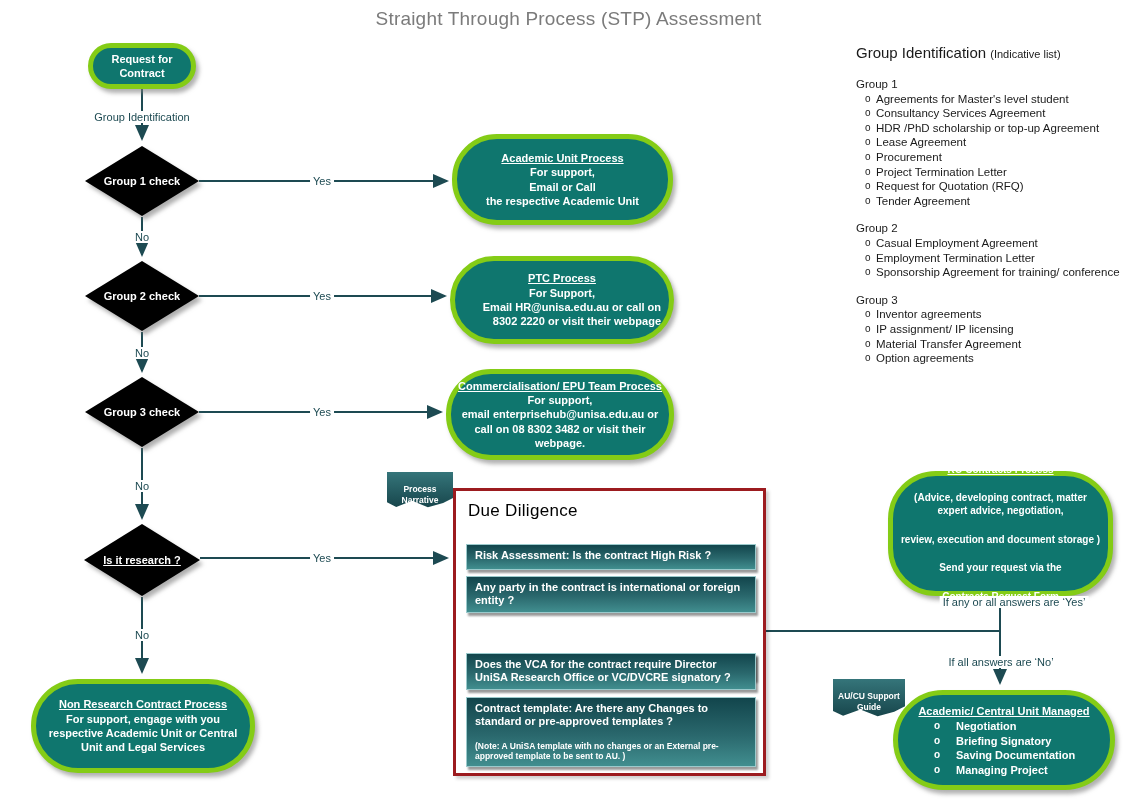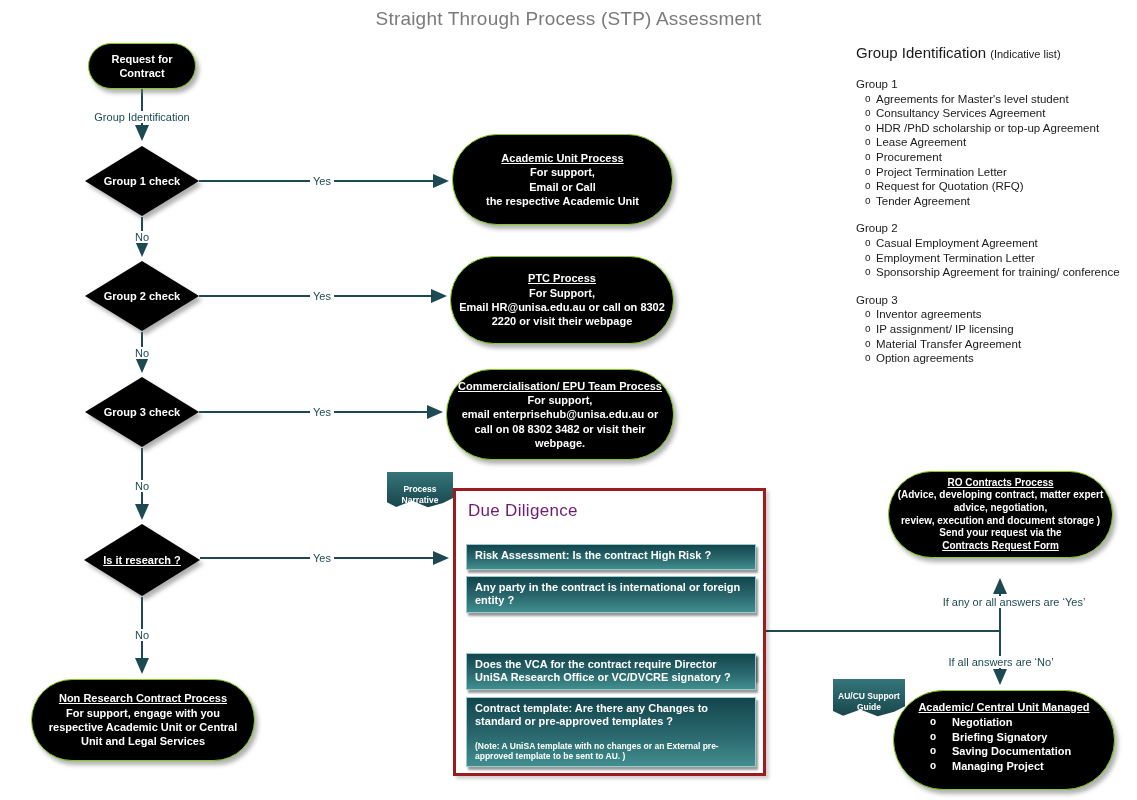--- a/index.html
+++ b/index.html
@@ -5,57 +5,57 @@
   * { margin:0; padding:0; box-sizing:border-box; }
   html,body { background:#fff; }
   body { font-family:"Liberation Sans", sans-serif; }
   #canvas { position:relative; width:1137px; height:800px; background:#ffffff; overflow:hidden; }
 
   #connectors { position:absolute; inset:0; z-index:0; }
 
   .page-title { position:absolute; top:8px; left:0; width:100%; text-align:center;
     font-size:19px; color:#7b7b7b; letter-spacing:.2px; }
 
-  .shape-red { position:absolute; background:#000000; color:#fff; text-align:center;
-    box-shadow:3px 4px 4px rgba(125,125,125,.6); border:1px solid #84cc16;
+  .shape-red { position:absolute; background:#0f766e; color:#fff; text-align:center;
+    box-shadow:3px 4px 4px rgba(125,125,125,.6); border:5px solid #84cc16;
     display:flex; flex-direction:column; align-items:center; justify-content:center;
     font-weight:bold; font-size:11px; line-height:1.3; z-index:2; }
   .u { text-decoration:underline; }
 
   .diamond-wrap { position:absolute; filter:drop-shadow(3px 4px 2px rgba(110,110,110,.55)); z-index:2; }
   .diamond { width:100%; height:100%; background:#000000;
     clip-path:polygon(50% 0,100% 50%,50% 100%,0 50%);
     display:flex; align-items:center; justify-content:center;
     color:#fff; font-weight:bold; font-size:11px; }
 
   .lbl { position:absolute; color:#1d4a52; font-size:11px; background:#fff;
     padding:0 3px; transform:translate(-50%,-50%); white-space:nowrap; z-index:3; }
 
   .dd-box { position:absolute; left:453px; top:488px; width:313px; height:288px;
     background:#fff; border:3px solid #9c1b1f; box-shadow:3px 3px 3px rgba(0,0,0,.18); z-index:1; }
-  .dd-title { position:absolute; left:12px; top:10px; font-size:17px; color:#701a75; letter-spacing:.3px; }
+  .dd-title { position:absolute; left:12px; top:10px; font-size:17px; color:#000000; letter-spacing:.3px; }
   .dd-q { position:absolute; left:10px; width:290px; color:#fff; font-weight:bold; font-size:11px;
     line-height:1.22; padding:4px 8px; background:linear-gradient(180deg,#12454c 0%,#2a686d 55%,#418e8f 100%);
     border:1px solid #9bcacc; box-shadow:2px 3px 2px rgba(0,0,0,.4); }
   .dd-note { font-size:8.5px; font-weight:bold; line-height:1.25; margin-top:12px; }
 
   .ribbon { position:absolute; background:linear-gradient(180deg,#35757a 0%,#17454b 100%);
     color:#fff; font-weight:bold; font-size:8.5px; text-align:center; line-height:1.25;
     padding-top:12px; z-index:4; filter:drop-shadow(2px 3px 2px rgba(0,0,0,.35));
     clip-path:polygon(0 0,100% 0,100% 72%,85% 86%,62% 98%,38% 80%,14% 97%,0 84%); }
 
   .grouplist { position:absolute; left:856px; top:44px; width:288px; color:#1a1a1a; z-index:2; }
   .gl-head { font-size:15px; margin-bottom:16px; }
   .gl-head .note { font-size:11px; }
   .gl-name { font-size:11.5px; line-height:14.6px; margin-top:13px; }
   .gl-item { display:flex; font-size:11.5px; line-height:14.6px; }
   .gl-item .blt { width:20px; padding-left:9px; flex:none; font-size:10px; }
 
-  .ro-blob { left:888px; top:471px; width:225px; height:87px; border-radius:48px;
-    font-size:10px; line-height:1.26; padding:12px 6px; }
+  .ro-blob { left:888px; top:471px; width:225px; height:125px; border-radius:48px;
+    font-size:10px; line-height:1.26; padding:12px 6px;gap:16px; }
 
   .managed { left:893px; top:690px; width:222px; height:100px; border-radius:50px;
     justify-content:flex-start; padding-top:9px; }
   .mg-items { margin-top:1px; width:100%; padding-left:36px; text-align:left; }
   .mg-row { display:flex; font-size:11px; line-height:14.5px; }
   .mg-row .blt { width:22px; flex:none; font-size:10px; }
 </style>
 </head>
 <body>
 
@@ -121,33 +121,33 @@
   <div class="lbl" style="left:142px; top:486px;">No</div>
   <div class="lbl" style="left:142px; top:635px;">No</div>
 
   <div class="shape-red" style="left:452px; top:134px; width:221px; height:91px; border-radius:45px; padding:0 10px;">
     <span class="u">Academic Unit Process</span>
     <span>For support,</span>
     <span>Email or Call</span>
     <span>the respective Academic Unit</span>
   </div>
 
-  <div class="shape-red" style="left:450px; top:256px; width:224px; height:88px; border-radius:44px; padding:0 8px;">
+  <div class="shape-red" style="left:450px; top:256px; width:224px; height:88px; border-radius:44px; padding:0 8px;text-align:right;">
     <span class="u">PTC Process</span>
     <span>For Support,</span>
     <span>Email HR@unisa.edu.au or call on 8302 2220 or visit their webpage</span>
   </div>
 
   <div class="shape-red" style="left:446px; top:369px; width:228px; height:91px; border-radius:45px; padding:0 7px;">
     <span class="u" style="white-space:nowrap;">Commercialisation/ EPU Team Process</span>
     <span>For support,</span>
     <span>email  enterprisehub@unisa.edu.au or call on 08 8302 3482 or visit their webpage.</span>
   </div>
 
-  <div class="shape-red" style="left:31px; top:679px; width:224px; height:82px; border-radius:47px; padding:0 12px;">
+  <div class="shape-red" style="left:31px; top:679px; width:224px; height:94px; border-radius:47px; padding:0 12px;">
     <span class="u">Non Research Contract Process</span>
     <span>For support, engage with you respective Academic Unit or Central Unit and Legal Services</span>
   </div>
 
   <div class="dd-box">
     <div class="dd-title">Due Diligence</div>
     <div class="dd-q" style="top:53px; min-height:26px;">
       <span>Risk Assessment: Is the contract High Risk ?</span>
     </div>
     <div class="dd-q" style="top:85px; min-height:32px;">

